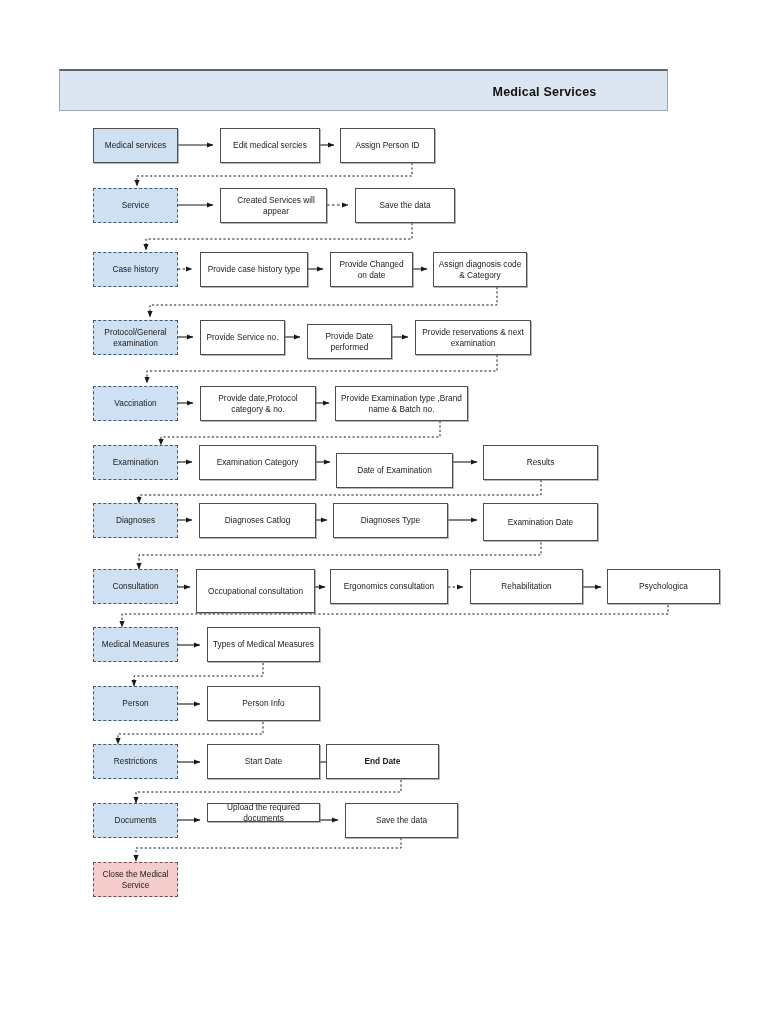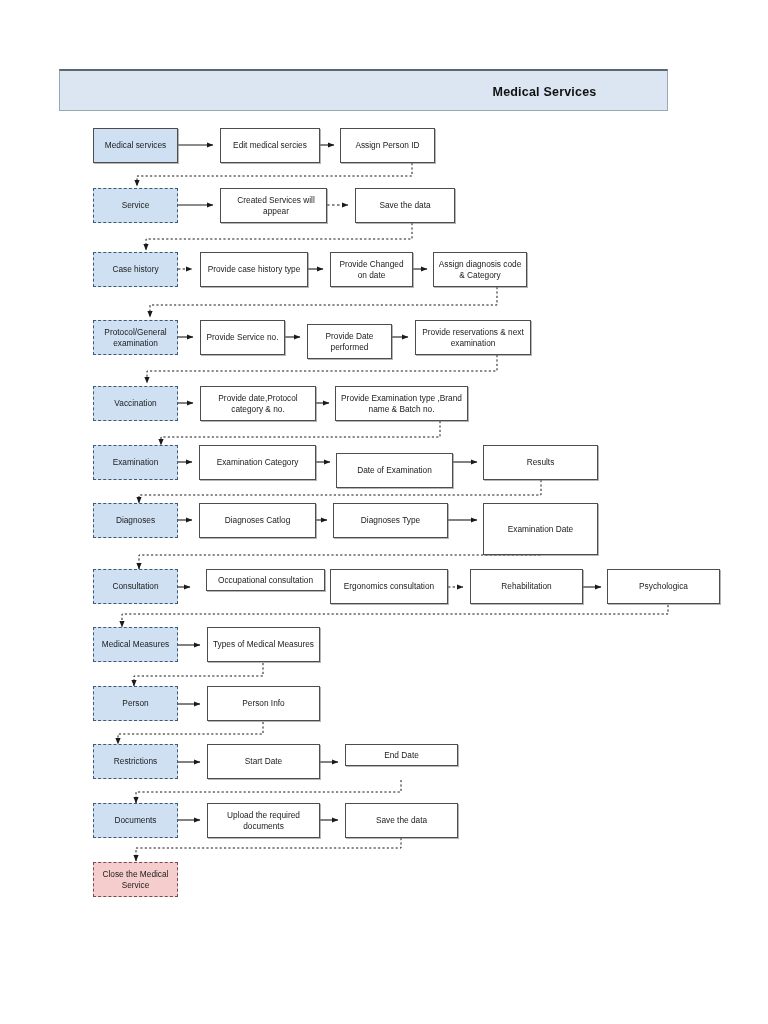--- a/index.html
+++ b/index.html
@@ -245,28 +245,28 @@
 
   <div class="node stage" style="left:93px;  top:503px; width:85px;  height:35px;">
     <span class="txt">Diagnoses</span>
     </div>
   <div class="node" style="left:199px; top:503px; width:117px; height:35px;">
     <span class="txt">Diagnoses Catlog</span>
     </div>
   <div class="node" style="left:333px; top:503px; width:115px; height:35px;">
     <span class="txt">Diagnoses Type</span>
     </div>
-  <div class="node" style="left:483px; top:503px; width:115px; height:52px;">
+  <div class="node" style="left:483px; top:503px; width:115px; height:38px;">
     <span class="txt">Examination Date</span>
     </div>
 
   <div class="node stage" style="left:93px;  top:569px; width:85px;  height:35px;">
     <span class="txt">Consultation</span>
     </div>
-  <div class="node" style="left:196px; top:569px; width:119px; height:22px;margin-left:10px;">
+  <div class="node" style="left:196px; top:569px; width:119px; height:44px;">
     <span class="txt">Occupational consultation</span>
     </div>
   <div class="node" style="left:330px; top:569px; width:118px; height:35px;">
     <span class="txt">Ergonomics consultation</span>
     </div>
   <div class="node" style="left:470px; top:569px; width:113px; height:35px;">
     <span class="txt">Rehabilitation</span>
     </div>
   <div class="node" style="left:607px; top:569px; width:113px; height:35px;">
     <span class="txt">Psychologica</span>
@@ -285,28 +285,28 @@
   <div class="node" style="left:207px; top:686px; width:113px; height:35px;">
     <span class="txt">Person Info</span>
     </div>
 
   <div class="node stage" style="left:93px;  top:744px; width:85px;  height:35px;">
     <span class="txt">Restrictions</span>
     </div>
   <div class="node" style="left:207px; top:744px; width:113px; height:35px;">
     <span class="txt">Start Date</span>
     </div>
-  <div class="node" style="left:345px; top:744px; width:113px; height:22px;">
+  <div class="node" style="left:326px; top:744px; width:113px; height:35px;font-weight:bold;">
     <span class="txt">End Date</span>
     </div>
 
   <div class="node stage" style="left:93px;  top:803px; width:85px;  height:35px;">
     <span class="txt">Documents</span>
     </div>
-  <div class="node" style="left:207px; top:803px; width:113px; height:35px;">
+  <div class="node" style="left:207px; top:803px; width:113px; height:19px;">
     <span class="txt">Upload the required documents</span>
     </div>
   <div class="node" style="left:345px; top:803px; width:113px; height:35px;">
     <span class="txt">Save the data</span>
     </div>
 
   <div class="node terminal" style="left:93px; top:862px; width:85px; height:35px;">
     <span class="txt">Close the Medical Service</span>
     </div>
 

